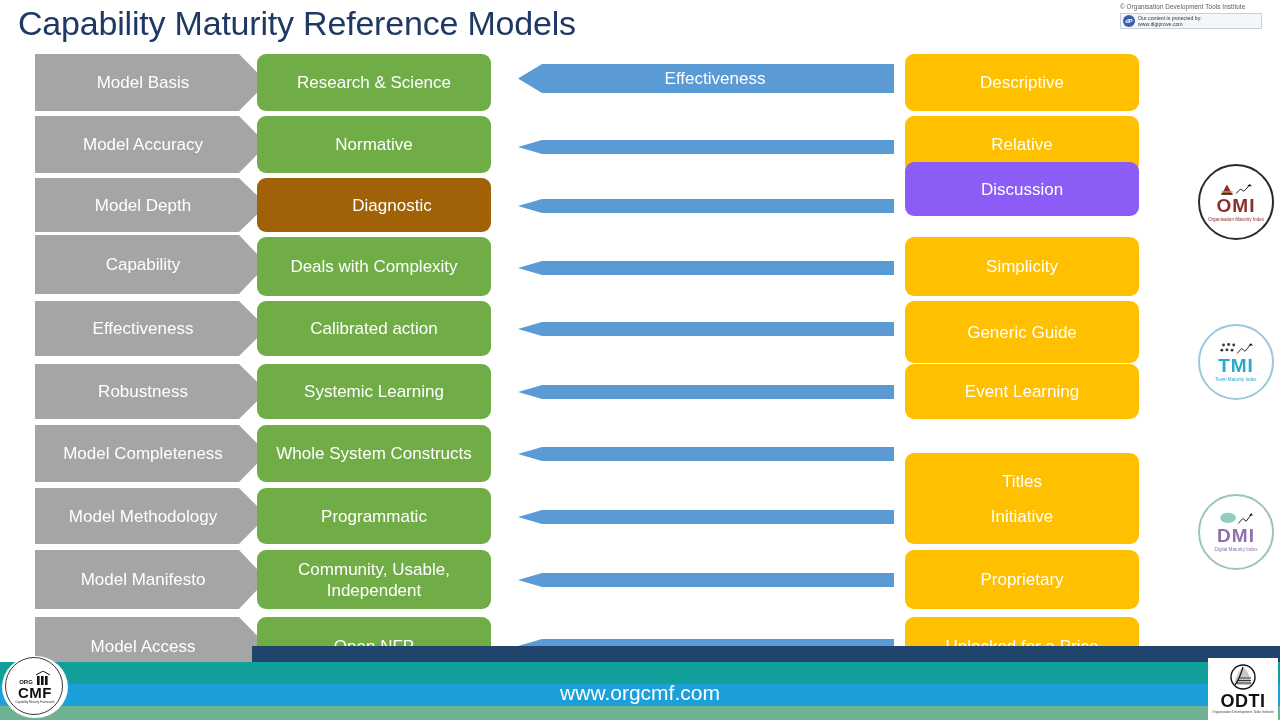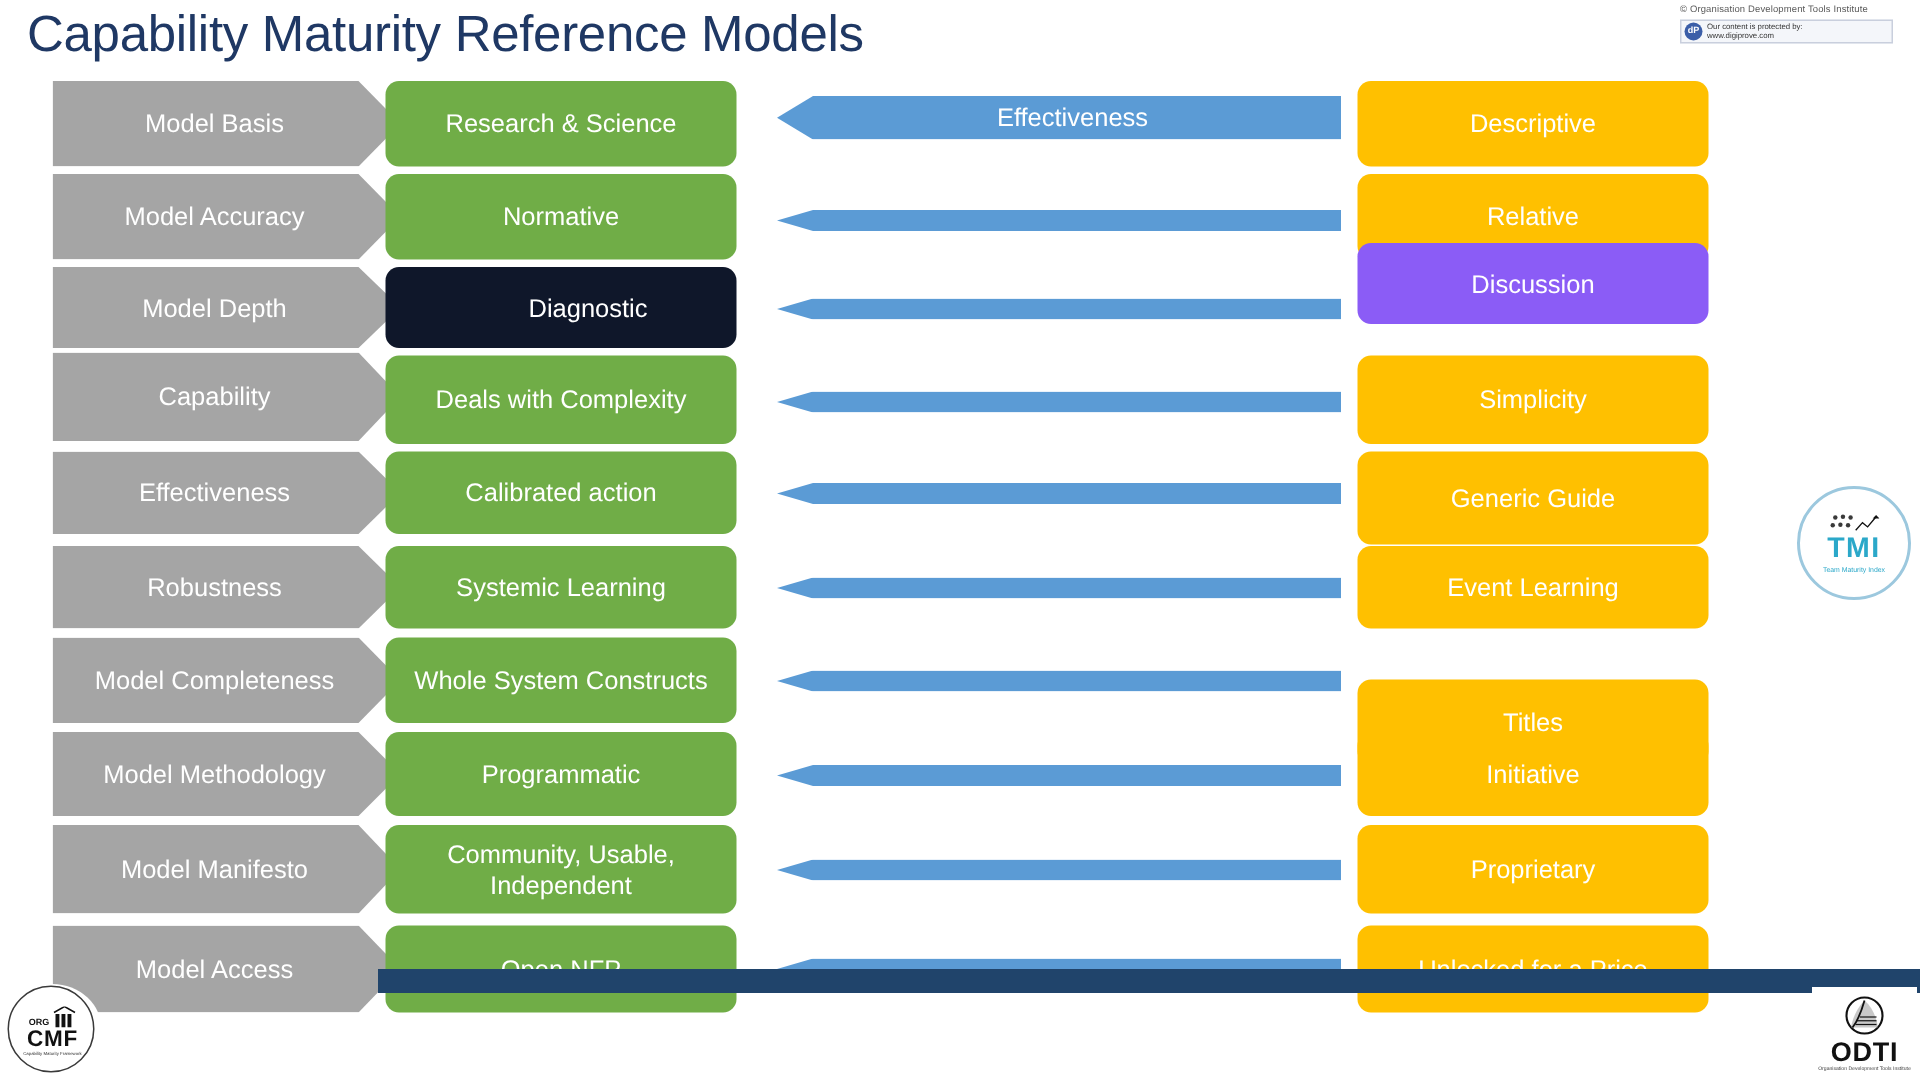--- a/index.html
+++ b/index.html
@@ -191,21 +191,21 @@
         <div class="yellow" style="top: 54px; height: 57px; background: rgb(255, 192, 0);">Descriptive</div>
       </div>
       <div class="row" style="top: 0px;">
         <div class="chev" style="top: 116px; height: 57px; background: rgb(165, 165, 165);">Model Accuracy</div>
         <div class="green" style="top: 116px; height: 57px; background: rgb(112, 173, 71);">Normative</div>
         <div class="arrow thin" style="height: 14px; top: 140px; background: rgb(91, 155, 213);"></div>
         <div class="yellow" style="top: 116px; height: 57px; background: rgb(255, 192, 0);">Relative</div>
       </div>
       <div class="row" style="top: 0px;">
         <div class="chev" style="top: 178px; height: 54px; background: rgb(165, 165, 165);">Model Depth</div>
-        <div class="green" style="top: 178px; height: 54px; background: #0f172a; padding-left: 44px;">Diagnostic</div>
+        <div class="green" style="top: 178px; height: 54px; background: #a16207; padding-left: 44px;">Diagnostic</div>
         <div class="arrow thin" style="height: 14px; top: 199px; background: rgb(91, 155, 213);"></div>
         <div class="yellow" style="top: 162px; height: 54px; background: #8b5cf6;">Discussion</div>
       </div>
       <div class="row" style="top: 0px;">
         <div class="chev" style="top: 235px; height: 59px; background: rgb(165, 165, 165);">Capability</div>
         <div class="green" style="top: 237px; height: 59px; background: rgb(112, 173, 71);">Deals with Complexity</div>
         <div class="arrow thin" style="height: 14px; top: 261px; background: rgb(91, 155, 213);"></div>
         <div class="yellow" style="top: 237px; height: 59px; background: rgb(255, 192, 0);">Simplicity</div>
       </div>
       <div class="row" style="top: 0px;">
@@ -239,20 +239,34 @@
         <div class="yellow" style="top: 550px; height: 59px; background: rgb(255, 192, 0);">Proprietary</div>
       </div>
       <div class="row" style="top: 0px;">
         <div class="chev" style="top: 617px; height: 58px; background: rgb(165, 165, 165);">Model Access</div>
         <div class="green" style="top: 617px; height: 58px; background: rgb(112, 173, 71);">Open NFP</div>
         <div class="arrow thin" style="height: 14px; top: 639px; background: rgb(91, 155, 213);"></div>
         <div class="yellow" style="top: 617px; height: 58px; background: rgb(255, 192, 0);">Unlocked for a Price</div>
       </div>
     </div>
 
+  <div class="logo-circ" id="logo0" style="top:162px;">
+    <div class="logo-ring" id="ring0" style="border: 2px solid rgb(43, 43, 43);"></div>
+    <div class="logo-inner">
+      <svg class="spark" viewBox="0 0 60 24">
+        <polygon points="4,22 14,4 24,22" fill="#8B2F2F"></polygon>
+        <rect x="4" y="16" width="20" height="2.2" fill="#C8A23A"></rect>
+        <rect x="4" y="19.5" width="20" height="2.2" fill="#2B2B2B"></rect>
+        <polyline points="30,20 38,12 44,16 54,5" fill="none" stroke="#111" stroke-width="1.6"></polyline>
+        <polygon points="54,3 58,7 50,7" fill="#111"></polygon>
+      </svg>
+      <div class="logo-acr" id="acr0" style="font-size: 19px; color: rgb(139, 47, 47);">OMI</div>
+      <div class="logo-sub" id="sub0" style="color: rgb(139, 47, 47);">Organisation Maturity Index</div>
+    </div>
+  </div>
 
   <div class="logo-circ" id="logo1" style="top:322px;">
     <div class="logo-ring" id="ring1" style="border: 2px solid rgb(156, 200, 222);"></div>
     <div class="logo-inner">
       <svg class="spark" viewBox="0 0 60 24">
         <g fill="#3a3a3a">
           <circle cx="8" cy="5" r="2.6"></circle>
             <circle cx="17" cy="4" r="2.6"></circle>
             <circle cx="26" cy="5" r="2.6"></circle>
           <circle cx="5" cy="14" r="2.6"></circle>
@@ -260,23 +274,41 @@
             <circle cx="23" cy="14" r="2.6"></circle>
         </g>
         <polyline points="32,20 40,11 46,16 56,4" fill="none" stroke="#111" stroke-width="1.6"></polyline>
         <polygon points="56,2 60,6 52,6" fill="#111"></polygon>
       </svg>
       <div class="logo-acr" id="acr1" style="font-size: 19px; color: rgb(43, 168, 201);">TMI</div>
       <div class="logo-sub" id="sub1" style="color: rgb(43, 168, 201);">Team Maturity Index</div>
     </div>
   </div>
 
+  <div class="logo-circ" id="logo2" style="top:492px;">
+    <div class="logo-ring" id="ring2" style="border: 2px solid rgb(156, 200, 176);"></div>
+    <div class="logo-inner">
+      <svg class="spark" viewBox="0 0 60 24">
+        <ellipse cx="16" cy="10" rx="14" ry="9" fill="#8FCFC0"></ellipse>
+        <polyline points="34,20 42,11 48,16 57,4" fill="none" stroke="#111" stroke-width="1.6"></polyline>
+        <polygon points="57,2 60,6 53,6" fill="#111"></polygon>
+      </svg>
+      <div class="logo-acr" id="acr2" style="font-size: 19px; color: rgb(142, 111, 176);">DMI</div>
+      <div class="logo-sub" id="sub2" style="color: rgb(142, 111, 176);">Digital Maturity Index</div>
+    </div>
+  </div>
 
   <div class="navy-strip" style="background: rgb(32, 68, 107);"></div>
 
+  <div class="banner">
+    <div class="b-stripe" id="stripe0" style="top: 0px; height: 22px; background: rgb(18, 161, 154);"></div>
+    <div class="b-stripe" id="stripe1" style="top: 22px; height: 22px; background: rgb(27, 160, 219);"></div>
+    <div class="b-stripe" id="stripe2" style="top: 44px; height: 14px; background: rgb(111, 177, 147);"></div>
+    <div class="banner-url">www.orgcmf.com</div>
+  </div>
 
   <div class="cmf-logo">
     <div class="cmf-ring"></div>
     <div style="position:relative;z-index:2;display:flex;flex-direction:column;align-items:center;">
       <div style="display:flex;align-items:flex-end;gap:2px;">
         <span style="font-size:6px;font-weight:bold;color:#111;">ORG</span>
         <svg width="16" height="14" viewBox="0 0 16 14">
           <polyline points="1,4 8,0 15,4" fill="none" stroke="#111" stroke-width="1"></polyline>
           <rect x="2" y="5" width="2.6" height="9" fill="#111"></rect>
           <rect x="6" y="5" width="2.6" height="9" fill="#111"></rect>

